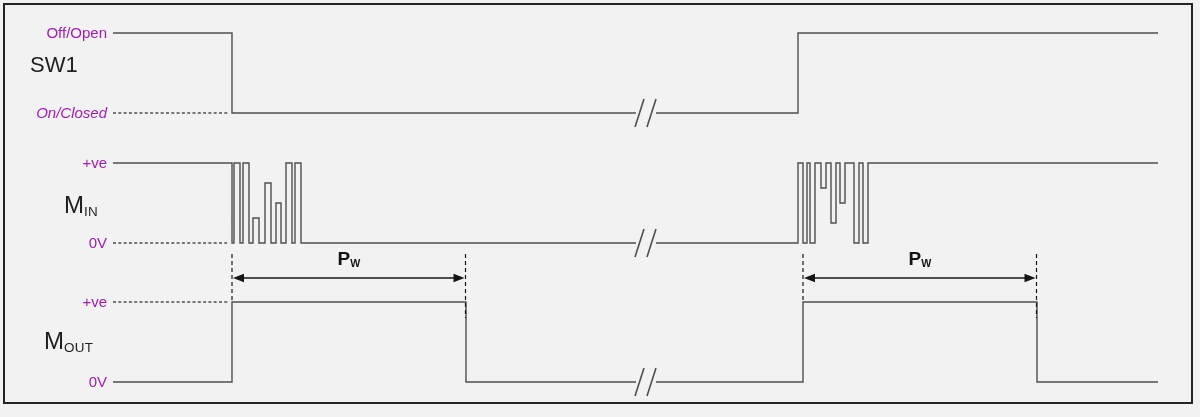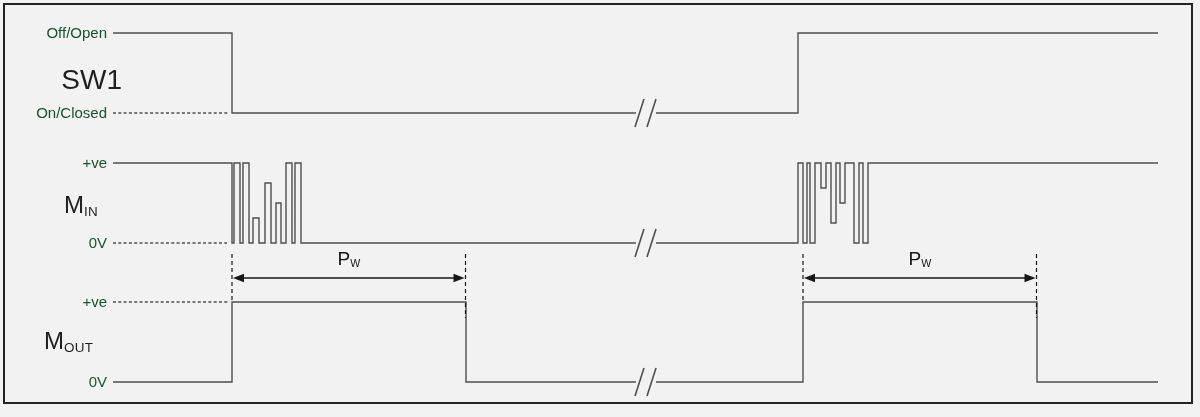--- a/index.html
+++ b/index.html
@@ -6,33 +6,33 @@
   .stage{
     position:relative;width:1200px;height:417px;background:#f2f2f2;
     font-family:"Liberation Sans", sans-serif;color:#262626;overflow:hidden;
   }
   .frame{
     position:absolute;left:3px;top:3px;width:1190px;height:401px;
     border:2px solid #242424;box-sizing:border-box;background:transparent;
   }
   .waves{position:absolute;left:0;top:0;}
   .lbl{position:absolute;z-index:2;white-space:nowrap;text-align:center;}
-  .lvl{font-size:15px;line-height:20px;left:0;width:107px;text-align:right;color:#14532d;}
+  .lvl{font-size:15px;line-height:20px;left:0;width:107px;text-align:right;color:#a21caf;}
   .lbl-off-open{top:23px;}
-  .lbl-on-closed{top:103px;}
+  .lbl-on-closed{top:103px;font-style:italic;}
   .lbl-min-pve{top:153px;}
   .lbl-min-0v{top:233px;}
   .lbl-mout-pve{top:292px;}
   .lbl-mout-0v{top:372px;}
   .signame{color:#1f1f1f;}
-  .name-sw1{top:67px;left:30px;width:92px;text-align:right;font-size:28px;line-height:26px;}
+  .name-sw1{top:52px;left:30px;width:92px;text-align:left;font-size:22px;line-height:26px;}
   .name-min{top:190px;left:64px;font-size:24px;line-height:30px;}
   .name-mout{top:326px;left:44px;font-size:24px;line-height:30px;}
   .sub{font-size:0.56em;vertical-align:-0.22em;letter-spacing:0.3px;}
-  .pw{font-size:19px;line-height:20px;width:100px;text-align:center;color:#141414;}
+  .pw{font-size:19px;line-height:20px;width:100px;text-align:center;color:#141414;font-weight:bold;}
   .pw-1{top:249px;left:299px;}
   .pw-2{top:249px;left:870px;}
 </style>
 </head>
 <body>
 
 <div class="stage">
   <div class="frame"></div>
 
   <svg class="waves" width="1200" height="417" viewBox="0 0 1200 417">

